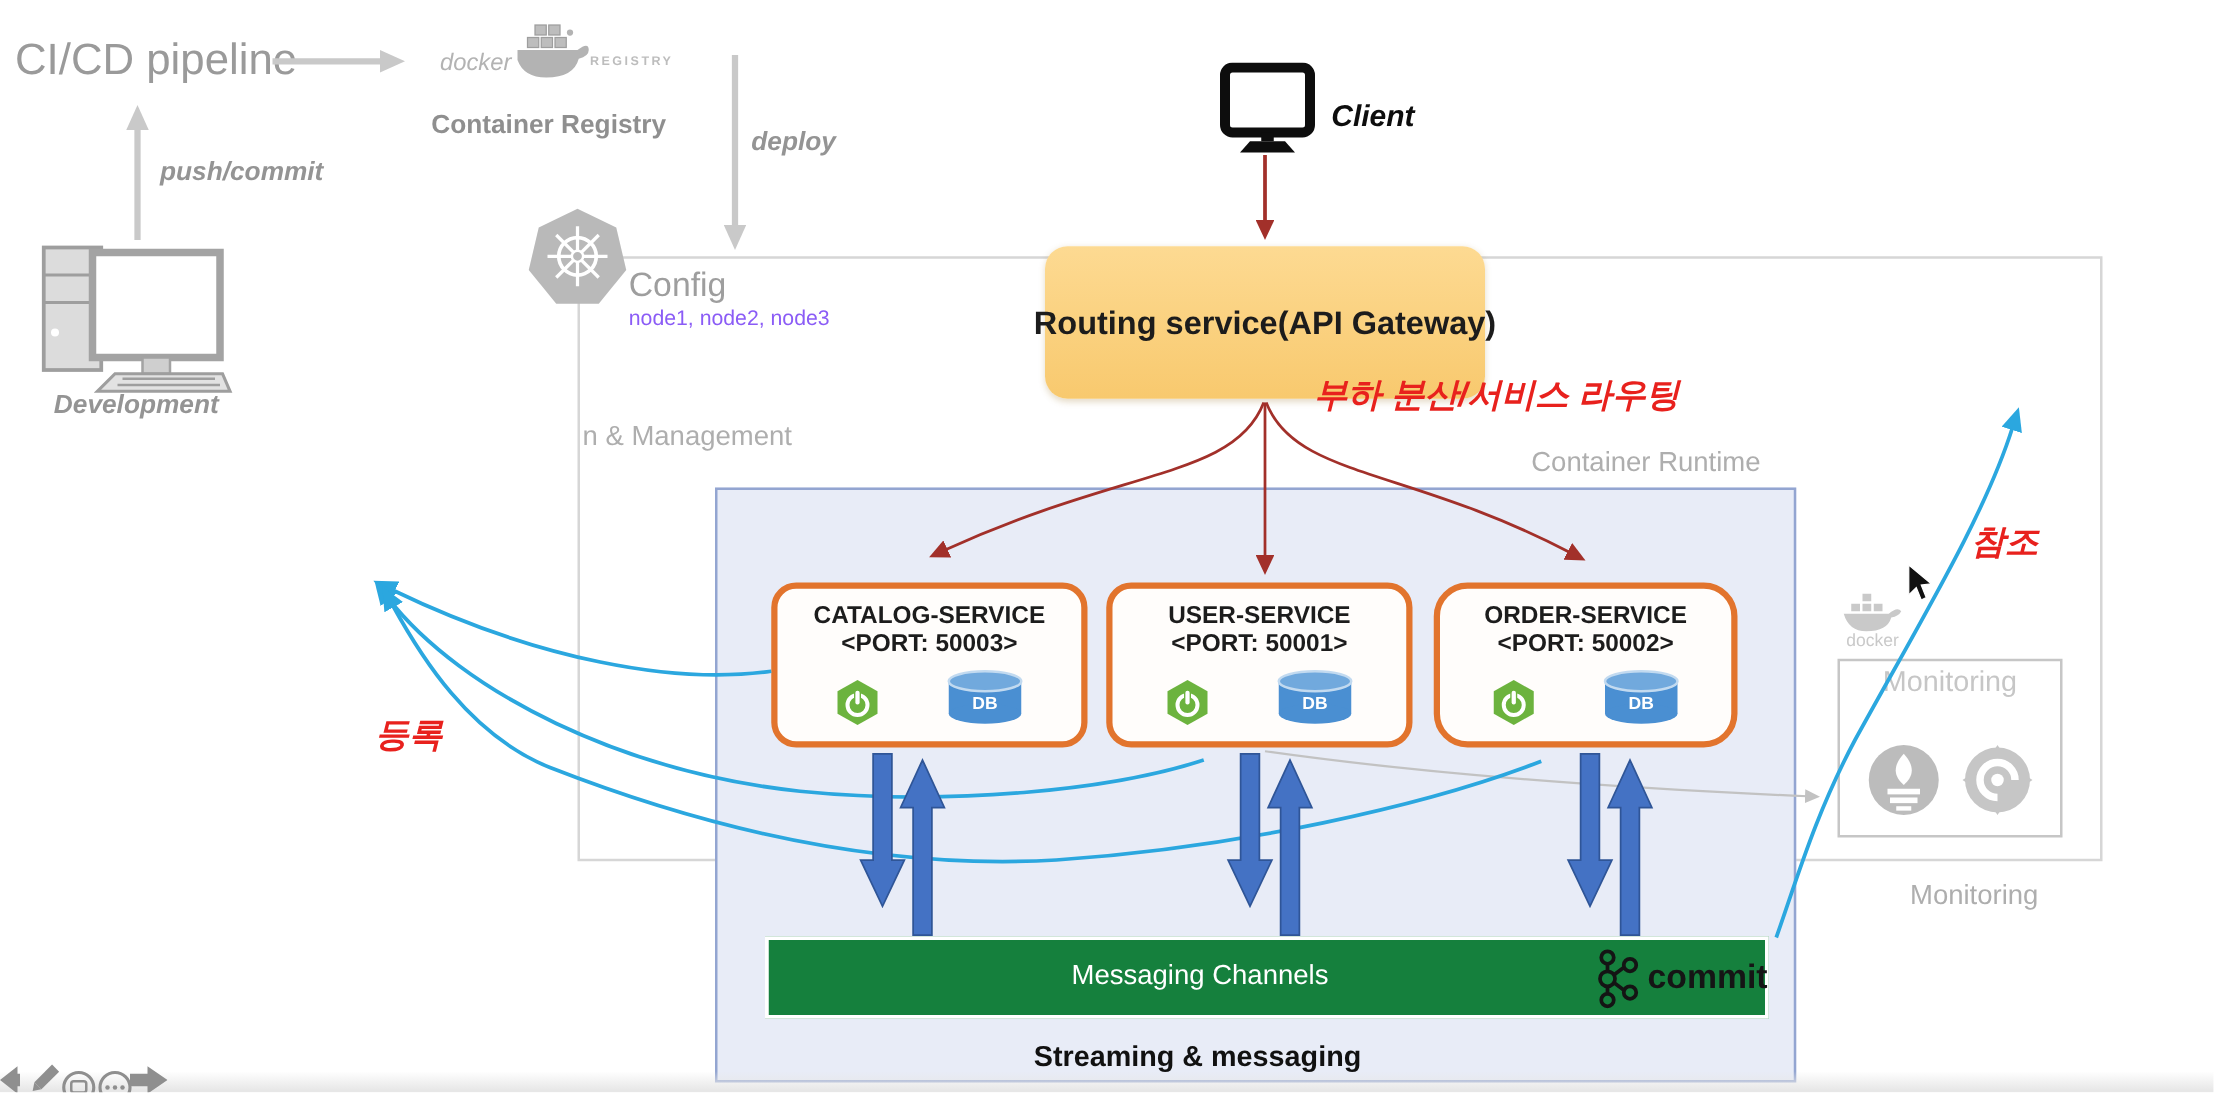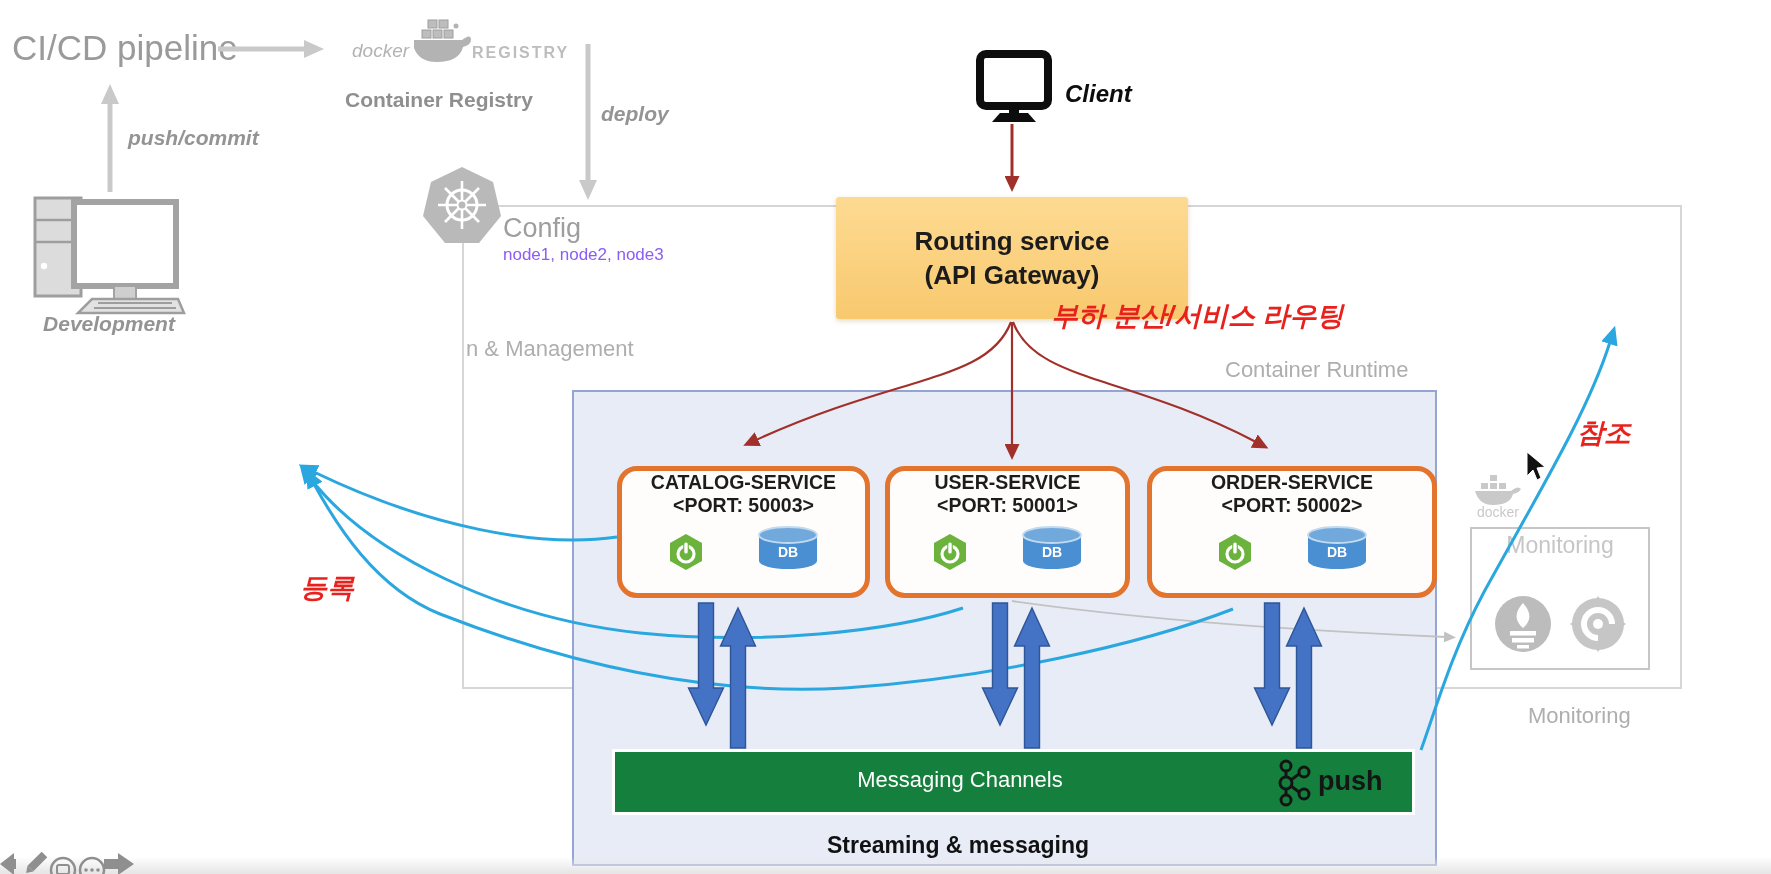--- a/index.html
+++ b/index.html
@@ -10,25 +10,25 @@
   .gray-bold{font-size:21px;font-weight:bold;color:#8f8f8f;}
   .gray-italic{font-size:21px;font-weight:bold;font-style:italic;color:#949494;}
   .gray-label{font-size:22px;color:#aeaeae;}
   .cluster-name{font-size:27px;color:#9e9e9e;}
   .cluster-nodes{font-size:17px;color:#8b5cf6;}
   .outer-box{left:462px;top:205px;width:1216px;height:480px;border:2px solid #d6d6d6;}
   .blue-box{left:572px;top:390px;width:865px;height:476px;background:#e8ecf7;border:2px solid #93a5d1;box-sizing:border-box;}
   .msg-bar{left:612px;top:749px;width:803px;height:66px;background:#15803d;border:3px solid #ffffff;box-sizing:border-box;}
   .msg-text{left:345px;top:15px;transform:translateX(-50%);color:#ffffff;font-size:22px;white-space:nowrap;}
   .streaming{left:958px;top:832px;transform:translateX(-50%);font-size:23px;font-weight:bold;color:#111;white-space:nowrap;}
-  .orange-box{background:linear-gradient(#fdda92,#f8c96e);border-radius:3px;box-shadow:0 2px 5px rgba(150,110,30,.25);
-              display:flex;flex-direction:column;align-items:center;justify-content:center;}
+  .orange-box{background:linear-gradient(#fdda92,#f8c96e);border-radius:18px;box-shadow:0 2px 5px rgba(150,110,30,.25);
+              display:flex;flex-direction:row;align-items:center;justify-content:center;}
   .orange-box span{font-size:26px;font-weight:bold;color:#1c1c1c;line-height:34px;white-space:nowrap;}
   .service-box{top:466px;height:132px;background:#fffdfb;border:5px solid #e2742d;border-radius:20px;box-sizing:border-box;
-               display:flex;flex-direction:column;align-items:center;}
+               display:flex;flex-direction:column;align-items:center;padding-top:10px;}
   .svc-name,.svc-port{font-size:19.5px;font-weight:bold;color:#1c1c1c;white-space:nowrap;line-height:23px;}
   .svc-icons{display:flex;align-items:flex-end;justify-content:center;gap:51px;margin-top:8px;}
   .korean{font-weight:bold;font-style:italic;color:#e8211d;font-size:27px;white-space:nowrap;}
   .mon-box{left:1470px;top:527px;width:180px;height:143px;border:2px solid #c6c6c6;background:#fff;box-sizing:border-box;}
   .mon-label{width:100%;text-align:center;margin-top:3px;font-size:23px;color:#c6c6c6;}
   .client-label{font-size:24px;font-weight:bold;font-style:italic;color:#0d0d0d;}
   .kafka-text{font-size:27px;font-weight:bold;color:#151515;}
   .bottom-fade{left:0;bottom:0;width:100%;height:17px;background:linear-gradient(to bottom,rgba(238,238,238,0),#e7e7e7 90%);}
   svg{display:block;}
 </style>
@@ -84,21 +84,21 @@
           <circle cx="9" cy="41" r="5"></circle>
           <circle cx="27" cy="13" r="5"></circle>
           <circle cx="27" cy="35" r="5"></circle>
           <line x1="9" y1="12" x2="9" y2="18"></line>
           <line x1="9" y1="30" x2="9" y2="36"></line>
           <line x1="14" y1="21" x2="22" y2="15"></line>
           <line x1="14" y1="27" x2="22" y2="33"></line>
         </g>
       </svg>
     </span>
-    <span class="abs kafka-text" style="left:703px;top:14px;">push</span>
+    <span class="abs kafka-text" style="left:703px;top:14px;">commit</span>
   </div>
   <div class="abs streaming">Streaming &amp; messaging</div>
 
   <div class="abs service-box" style="left:617px;width:253px;">
     <span class="svc-name">CATALOG-SERVICE</span>
     <span class="svc-port">&lt;PORT: 50003&gt;</span>
     <div class="svc-icons">
       <span>
         <svg width="38" height="38" viewBox="0 0 38 38">
           <polygon points="19,1 35,10 35,28 19,37 3,28 3,10" fill="#6cb33e"></polygon>
@@ -132,21 +132,21 @@
       <span>
         <svg width="64" height="46" viewBox="0 0 64 46">
           <rect x="3" y="10" width="58" height="26" fill="#4a8fd2"></rect>
           <ellipse cx="32" cy="36" rx="29" ry="8" fill="#4a8fd2"></ellipse>
           <ellipse cx="32" cy="10" rx="29" ry="8" fill="#71a9dd" stroke="#c2daf0" stroke-width="2"></ellipse>
           <text x="32" y="32" text-anchor="middle" font-size="14" font-weight="bold" fill="#fff">DB</text>
         </svg>
       </span>
     </div>
   </div>
-  <div class="abs service-box" style="left:1147px;width:290px;">
+  <div class="abs service-box" style="left:1147px;width:243px;border-radius:27px;">
     <span class="svc-name">ORDER-SERVICE</span>
     <span class="svc-port">&lt;PORT: 50002&gt;</span>
     <div class="svc-icons">
       <span>
         <svg width="38" height="38" viewBox="0 0 38 38">
           <polygon points="19,1 35,10 35,28 19,37 3,28 3,10" fill="#6cb33e"></polygon>
           <circle cx="19" cy="21" r="8" fill="none" stroke="#fff" stroke-width="3.2"></circle>
           <rect x="16.2" y="9" width="5.6" height="8" fill="#6cb33e"></rect>
           <rect x="17.3" y="9.5" width="3.4" height="11" rx="1.6" fill="#fff"></rect>
         </svg>
@@ -173,21 +173,21 @@
     <svg width="62" height="56" viewBox="0 0 62 56">
       <rect x="12" y="16" width="9" height="8" fill="#bdbdbd" stroke="#9e9e9e"></rect>
       <rect x="23" y="16" width="9" height="8" fill="#bdbdbd" stroke="#9e9e9e"></rect>
       <rect x="34" y="16" width="9" height="8" fill="#bdbdbd" stroke="#9e9e9e"></rect>
       <rect x="18" y="6" width="9" height="8" fill="#bdbdbd" stroke="#9e9e9e"></rect>
       <rect x="29" y="6" width="9" height="8" fill="#bdbdbd" stroke="#9e9e9e"></rect>
       <path d="M4 26 h48 q9 -7 9 0 q0 5 -8 7 q-4 15 -26 15 q-18 0 -23 -14 z" fill="#b3b3b3"></path>
       <circle cx="46" cy="12" r="2.5" fill="#b3b3b3"></circle>
     </svg>
   </div>
-  <div class="abs" style="left:472px;top:44px;font-size:16px;font-weight:bold;letter-spacing:2px;color:#bdbdbd;">REGISTRY</div>
+  <div class="abs" style="left:472px;top:44px;font-size:10px;font-weight:bold;letter-spacing:2px;color:#bdbdbd;">REGISTRY</div>
   <div class="abs gray-bold" style="left:345px;top:88px;">Container Registry</div>
   <div class="abs gray-italic" style="left:601px;top:102px;">deploy</div>
   <div class="abs gray-italic" style="left:128px;top:126px;">push/commit</div>
 
   <div class="abs" style="left:30px;top:190px;">
     <svg width="158" height="128" viewBox="0 0 158 128">
       <rect x="5" y="8" width="46" height="98" fill="#dcdcdc" stroke="#9e9e9e" stroke-width="3"></rect>
       <line x1="5" y1="30" x2="51" y2="30" stroke="#9e9e9e" stroke-width="2.5"></line>
       <line x1="5" y1="52" x2="51" y2="52" stroke="#9e9e9e" stroke-width="2.5"></line>
       <circle cx="14" cy="76" r="3.2" fill="#ffffff"></circle>

